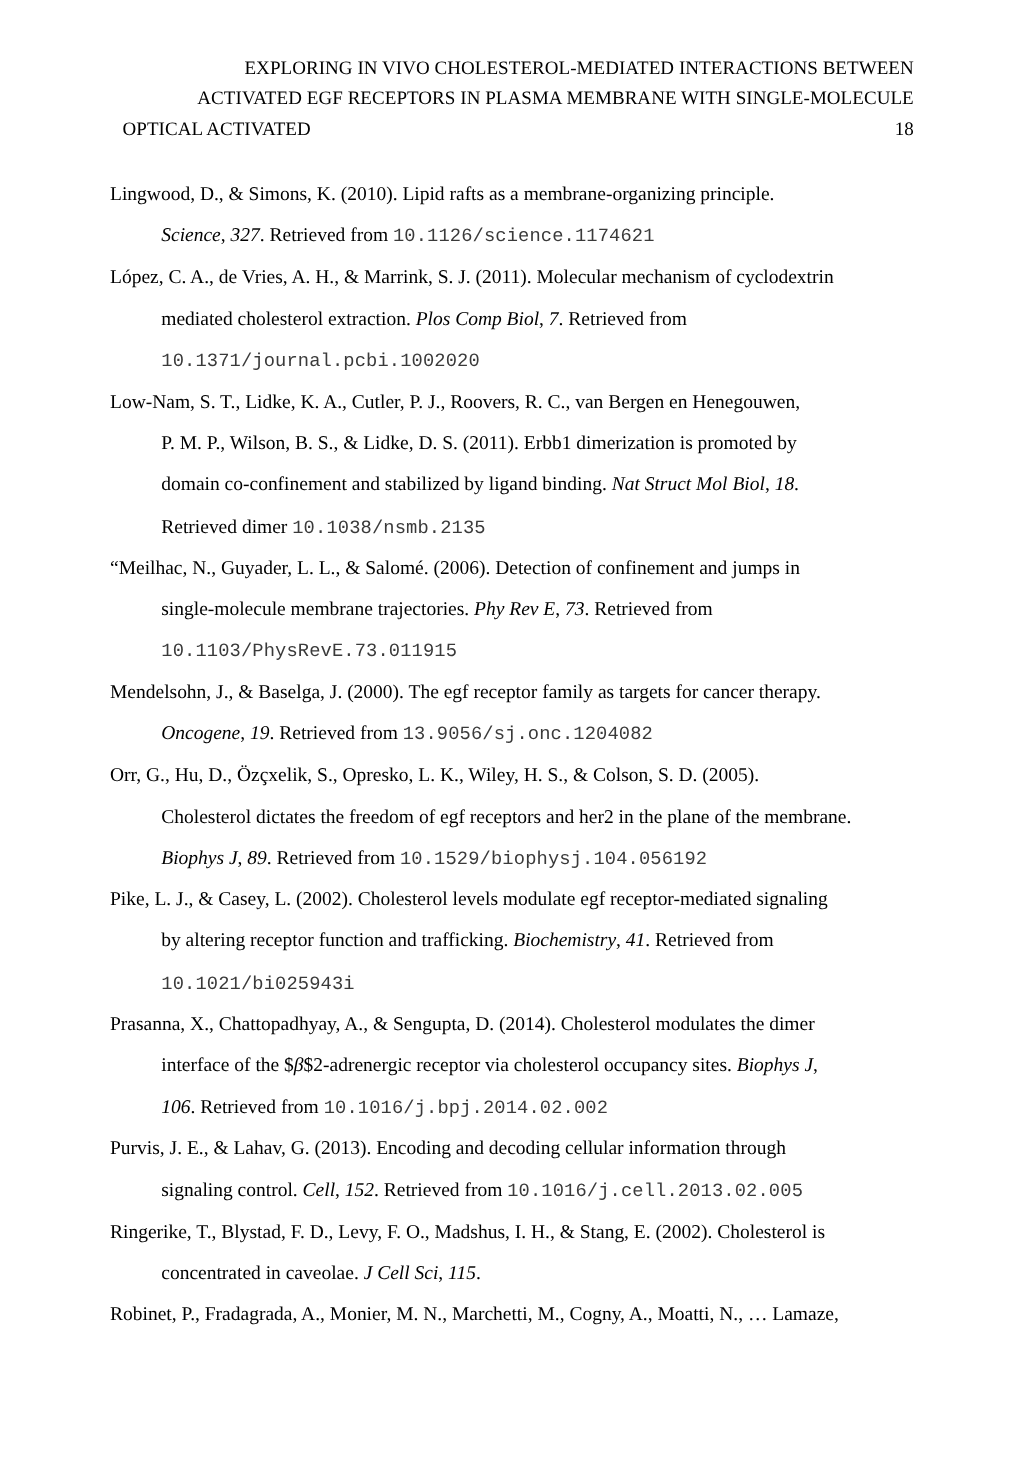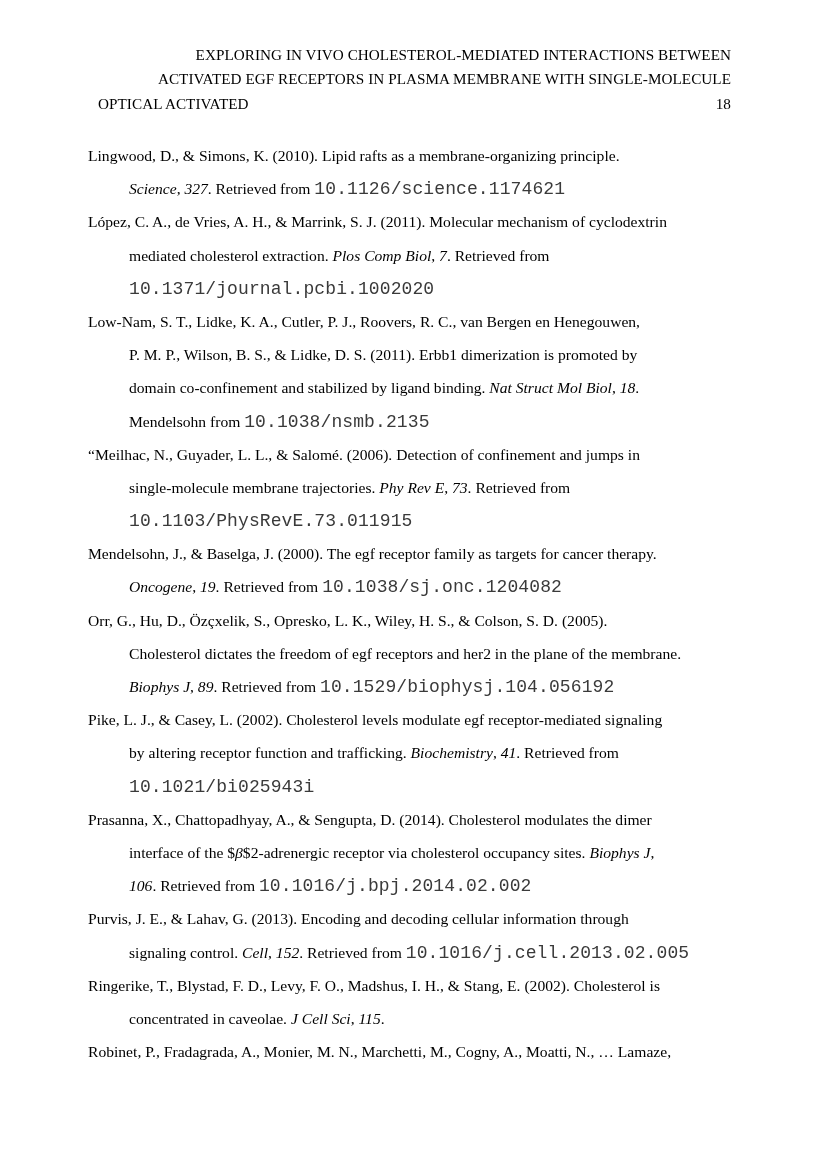--- a/index.html
+++ b/index.html
@@ -58,21 +58,21 @@
     white-space: pre;
     height: 33.2px;
   }
   .refline.indent {
     padding-left: 41px;
   }
   
   .it { font-style: italic; }
   .mono {
     font-family: "Liberation Mono", "DejaVu Sans Mono", monospace;
-    font-size: 18px;
+    font-size: 15px;
     color: #3a3a3a;
     letter-spacing: 0.1px;
   }
   .beta {
     font-family: "Liberation Serif", "DejaVu Serif", serif;
     font-style: italic;
   }
 </style>
 </head>
 <body>
@@ -95,30 +95,30 @@
       </div>
       <div class="reference">
         <span class="refline"><span>López, C. A., de Vries, A. H., &amp; Marrink, S. J. (2011). Molecular mechanism of cyclodextrin</span></span>
         <span class="refline indent"><span>mediated cholesterol extraction. </span><span class="it">Plos Comp Biol</span><span>, </span><span class="it">7</span><span>. Retrieved from</span></span>
         <span class="refline indent"><span class="mono">10.1371/journal.pcbi.1002020</span></span>
       </div>
       <div class="reference">
         <span class="refline"><span>Low-Nam, S. T., Lidke, K. A., Cutler, P. J., Roovers, R. C., van Bergen en Henegouwen,</span></span>
         <span class="refline indent"><span>P. M. P., Wilson, B. S., &amp; Lidke, D. S. (2011). Erbb1 dimerization is promoted by</span></span>
         <span class="refline indent"><span>domain co-confinement and stabilized by ligand binding. </span><span class="it">Nat Struct Mol Biol</span><span>, </span><span class="it">18</span><span>.</span></span>
-        <span class="refline indent"><span>Mendelsohn from </span><span class="mono">10.1038/nsmb.2135</span></span>
+        <span class="refline indent"><span>Retrieved dimer </span><span class="mono">10.1038/nsmb.2135</span></span>
       </div>
       <div class="reference">
         <span class="refline"><span>“Meilhac, N., Guyader, L. L., &amp; Salomé. (2006). Detection of confinement and jumps in</span></span>
         <span class="refline indent"><span>single-molecule membrane trajectories. </span><span class="it">Phy Rev E</span><span>, </span><span class="it">73</span><span>. Retrieved from</span></span>
         <span class="refline indent"><span class="mono">10.1103/PhysRevE.73.011915</span></span>
       </div>
       <div class="reference">
         <span class="refline"><span>Mendelsohn, J., &amp; Baselga, J. (2000). The egf receptor family as targets for cancer therapy.</span></span>
-        <span class="refline indent"><span class="it">Oncogene</span><span>, </span><span class="it">19</span><span>. Retrieved from </span><span class="mono">10.1038/sj.onc.1204082</span></span>
+        <span class="refline indent"><span class="it">Oncogene</span><span>, </span><span class="it">19</span><span>. Retrieved from </span><span class="mono">13.9056/sj.onc.1204082</span></span>
       </div>
       <div class="reference">
         <span class="refline"><span>Orr, G., Hu, D., Özçxelik, S., Opresko, L. K., Wiley, H. S., &amp; Colson, S. D. (2005).</span></span>
         <span class="refline indent"><span>Cholesterol dictates the freedom of egf receptors and her2 in the plane of the membrane.</span></span>
         <span class="refline indent"><span class="it">Biophys J</span><span>, </span><span class="it">89</span><span>. Retrieved from </span><span class="mono">10.1529/biophysj.104.056192</span></span>
       </div>
       <div class="reference">
         <span class="refline"><span>Pike, L. J., &amp; Casey, L. (2002). Cholesterol levels modulate egf receptor-mediated signaling</span></span>
         <span class="refline indent"><span>by altering receptor function and trafficking. </span><span class="it">Biochemistry</span><span>, </span><span class="it">41</span><span>. Retrieved from</span></span>
         <span class="refline indent"><span class="mono">10.1021/bi025943i</span></span>

